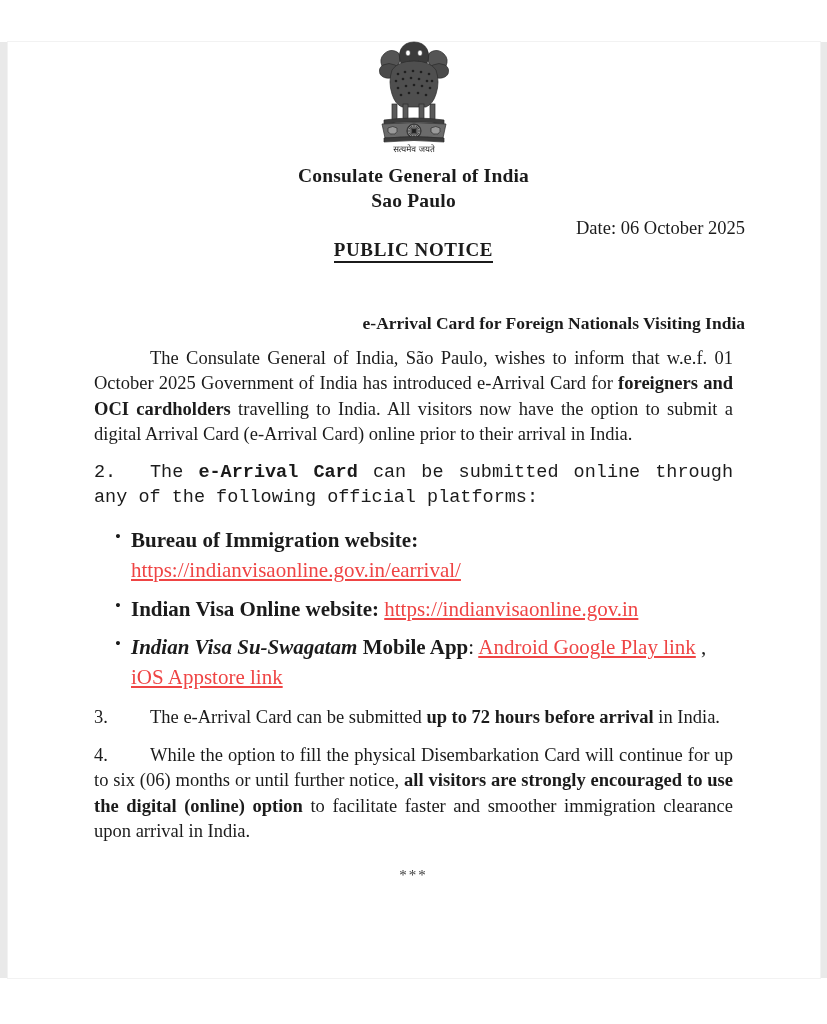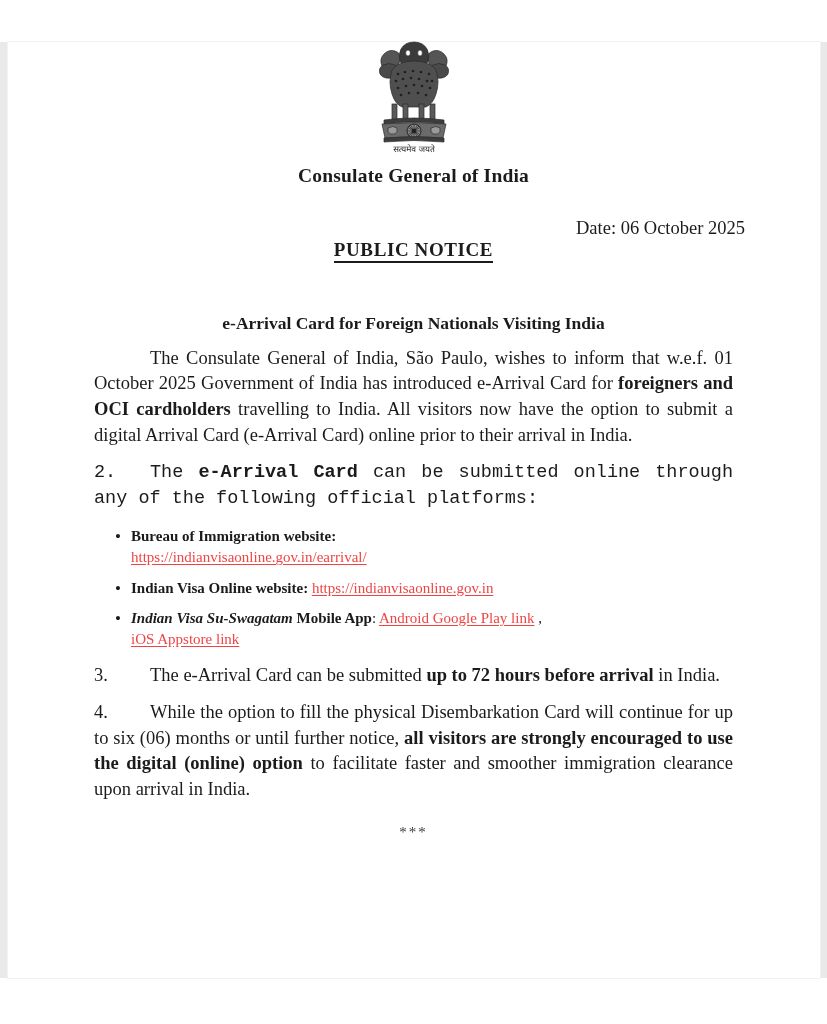--- a/index.html
+++ b/index.html
@@ -77,34 +77,34 @@
   .org-city {
     text-align: center;
     font-weight: bold;
     font-size: 19.5px;
     line-height: 1.28;
     letter-spacing: 0.2px;
   }
   .date-line {
     text-align: right;
     font-size: 18.5px;
-    margin-top: 29px;
+    margin-top: 4px;
   }
   .notice-title {
     text-align: center;
     font-weight: bold;
     font-size: 19px;
     letter-spacing: 0.6px;
   }
   .notice-title span {
     border-bottom: 2px solid #1b1b1b;
     padding-bottom: 1px;
   }
   .subject {
-    text-align: center;
+    text-align: right;
     font-weight: bold;
     font-size: 17.5px;
     margin-top: 52px;
   }
 
   
   p.para {
     font-size: 18.5px;
     line-height: 1.38;
     text-align: justify;
@@ -128,21 +128,21 @@
     color: #ef4444;
     text-decoration: underline;
     text-underline-offset: 2px;
   }
 
   
   ul.platforms {
     margin: 15px 0 0 0;
     padding: 0 0 0 33px;
     list-style: none;
-    font-size: 15px;
+    font-size: 21px;
   }
   ul.platforms li {
     position: relative;
     line-height: 1.42;
     margin-bottom: 9px;
     padding-left: 16px;
   }
   ul.platforms li::before {
     content: "\2022";
     position: absolute;
@@ -235,20 +235,21 @@
             <path d="M63 92 q5 -3 9 0 q1 4 -2 6 q-5 1 -7 -2 z" fill="#9a9a9a"></path>
 
             <path d="M16 102 q30 -3 60 0 l0 4 q-30 -3 -60 0 z" fill="#3d3d3d"></path>
           </g>
           <text x="46" y="116" font-family="'DejaVu Sans', sans-serif" font-size="8.5" text-anchor="middle" fill="#1f1f1f">सत्यमेव जयते</text>
         </svg>
       </span>
     </div>
 
     <div class="org-name">Consulate General of India</div>
+    <div class="org-city">Sao Paulo</div>
 
     <div class="date-line">Date: 06 October 2025</div>
 
     <div class="notice-title">
       <span>PUBLIC NOTICE</span>
     </div>
 
     <div class="subject">e-Arrival Card for Foreign Nationals Visiting India</div>
 
     <p class="para p1"><span>The Consulate General of India, São Paulo, wishes to inform that w.e.f. 01 October 2025 Government of India has introduced e-Arrival Card for </span><b>foreigners and OCI cardholders</b><span> travelling to India. All visitors now have the option to submit a digital Arrival Card (e-Arrival Card) online prior to their arrival in India.</span></p>

